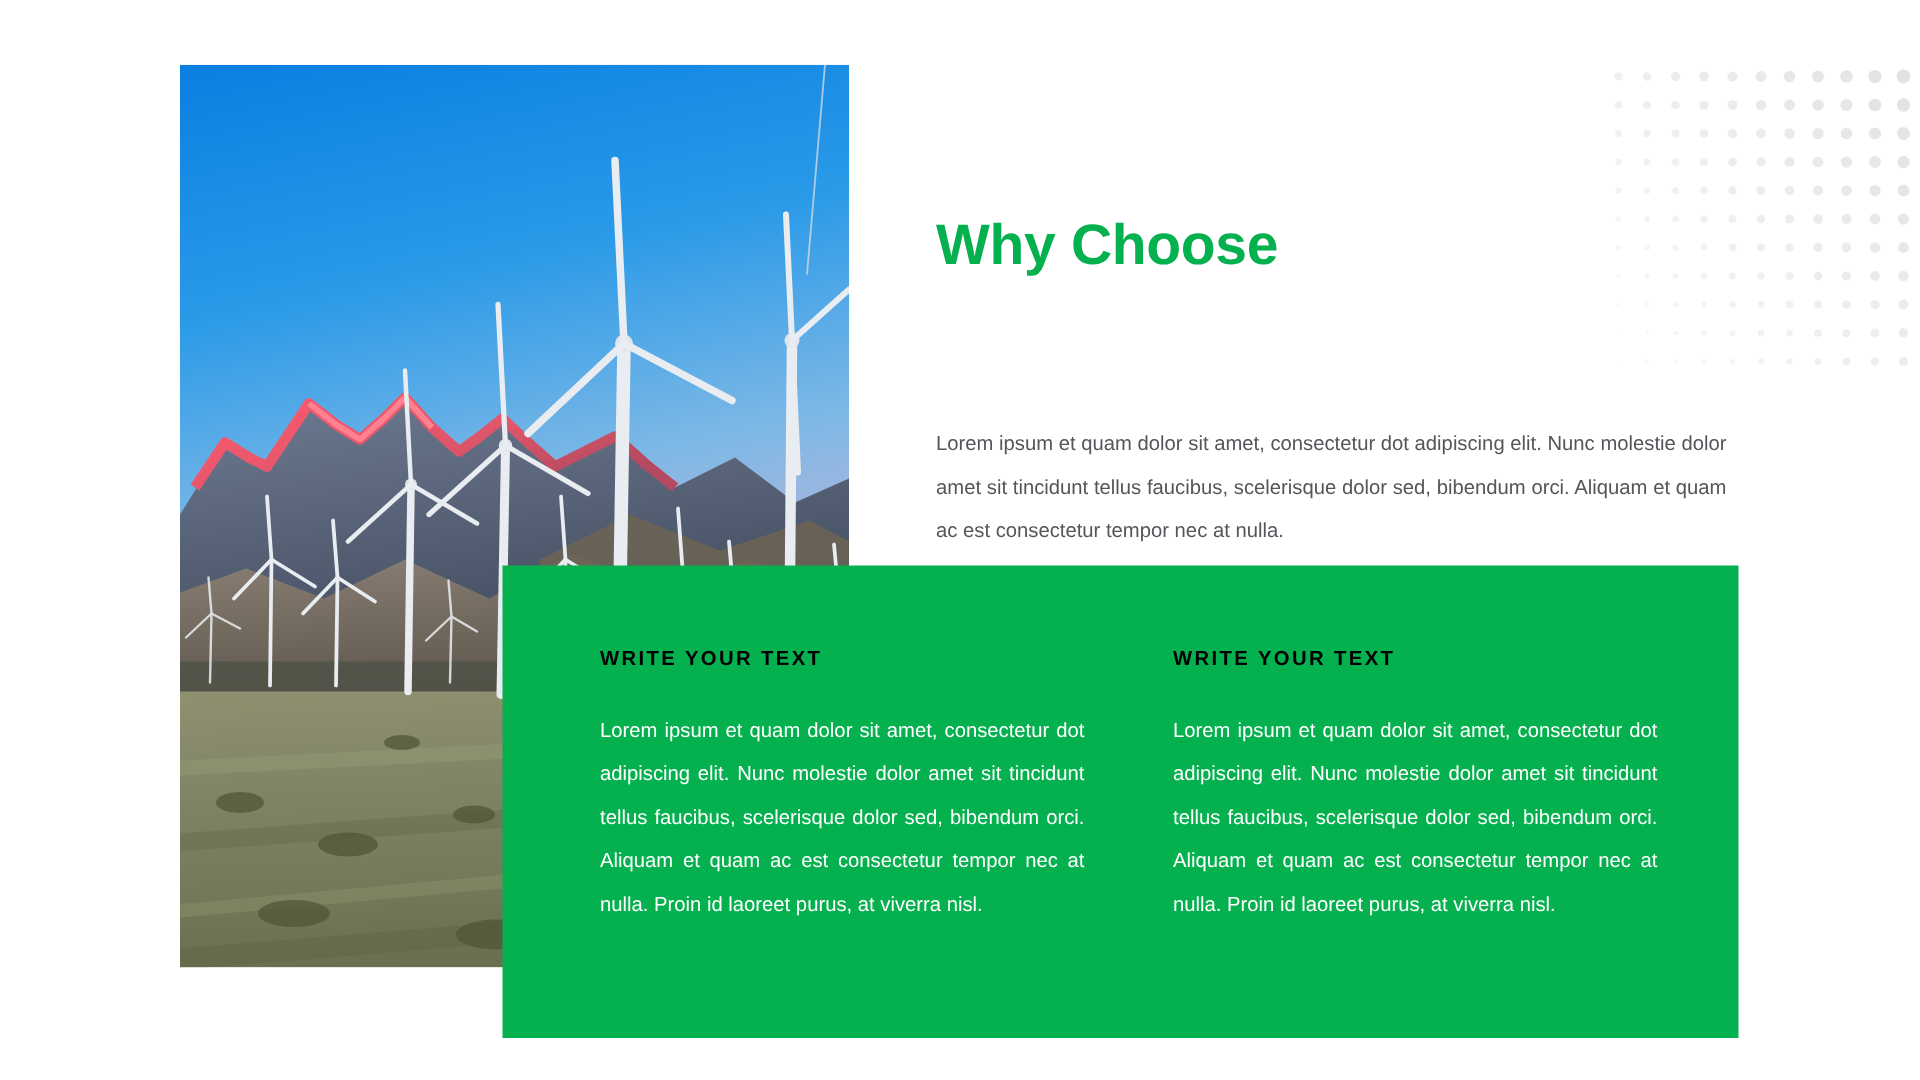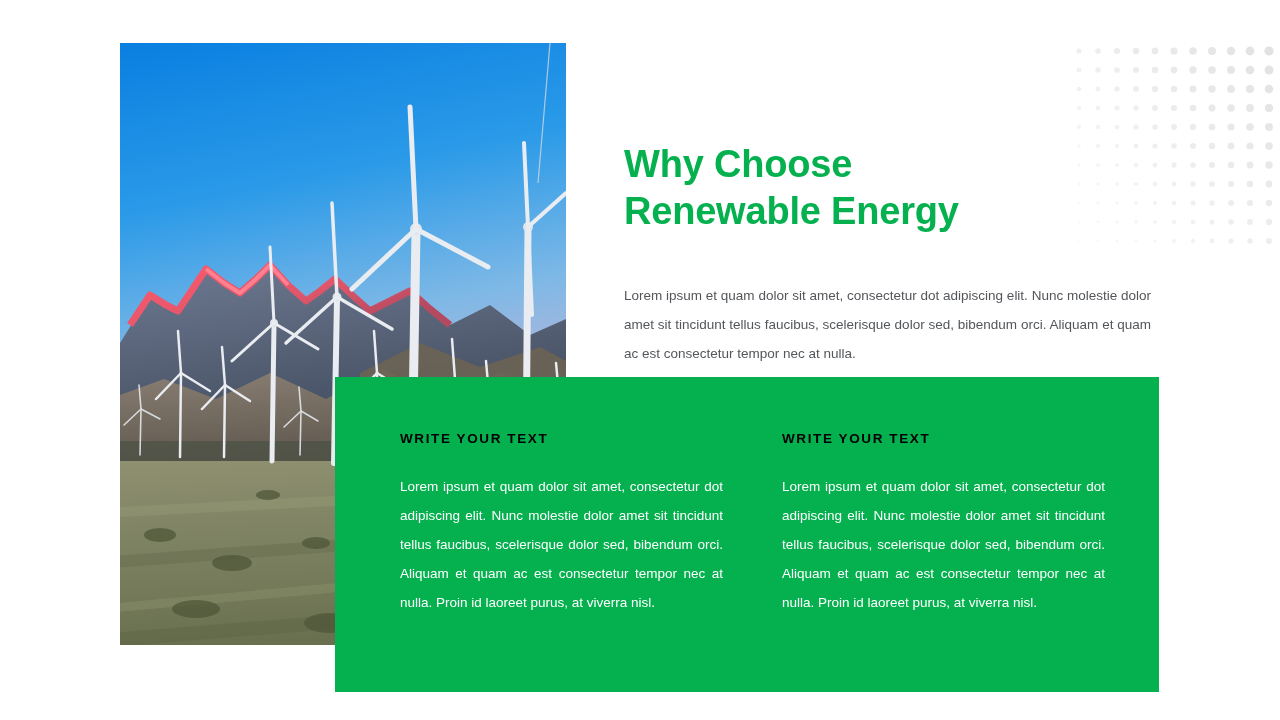--- a/index.html
+++ b/index.html
@@ -377,21 +377,20 @@
         </g>
       </g>
 
       <path d="M546,0" fill="none"></path>
       <path d="M430,0 L418,140" stroke="#cfd8e0" stroke-width="1.2" fill="none" opacity="0.8"></path>
     </svg>
   </div>
 
   <div class="headline">
     <span>Why Choose</span>
-    <span class="l2">Renewable Energy</span>
   </div>
 
   <p class="intro">Lorem ipsum et quam dolor sit amet, consectetur dot adipiscing elit. Nunc molestie dolor amet sit tincidunt tellus faucibus, scelerisque dolor sed, bibendum orci. Aliquam et quam ac est consectetur tempor nec at nulla.</p>
 
   <div class="green-panel">
 
     <div class="col col-left">
       <div class="col-title">WRITE YOUR TEXT</div>
       <p class="col-body">Lorem ipsum et quam dolor sit amet, consectetur dot adipiscing elit. Nunc molestie dolor amet sit tincidunt tellus faucibus, scelerisque dolor sed, bibendum orci. Aliquam et quam ac est consectetur tempor nec at nulla. Proin id laoreet purus, at viverra nisl.</p>
     </div>

